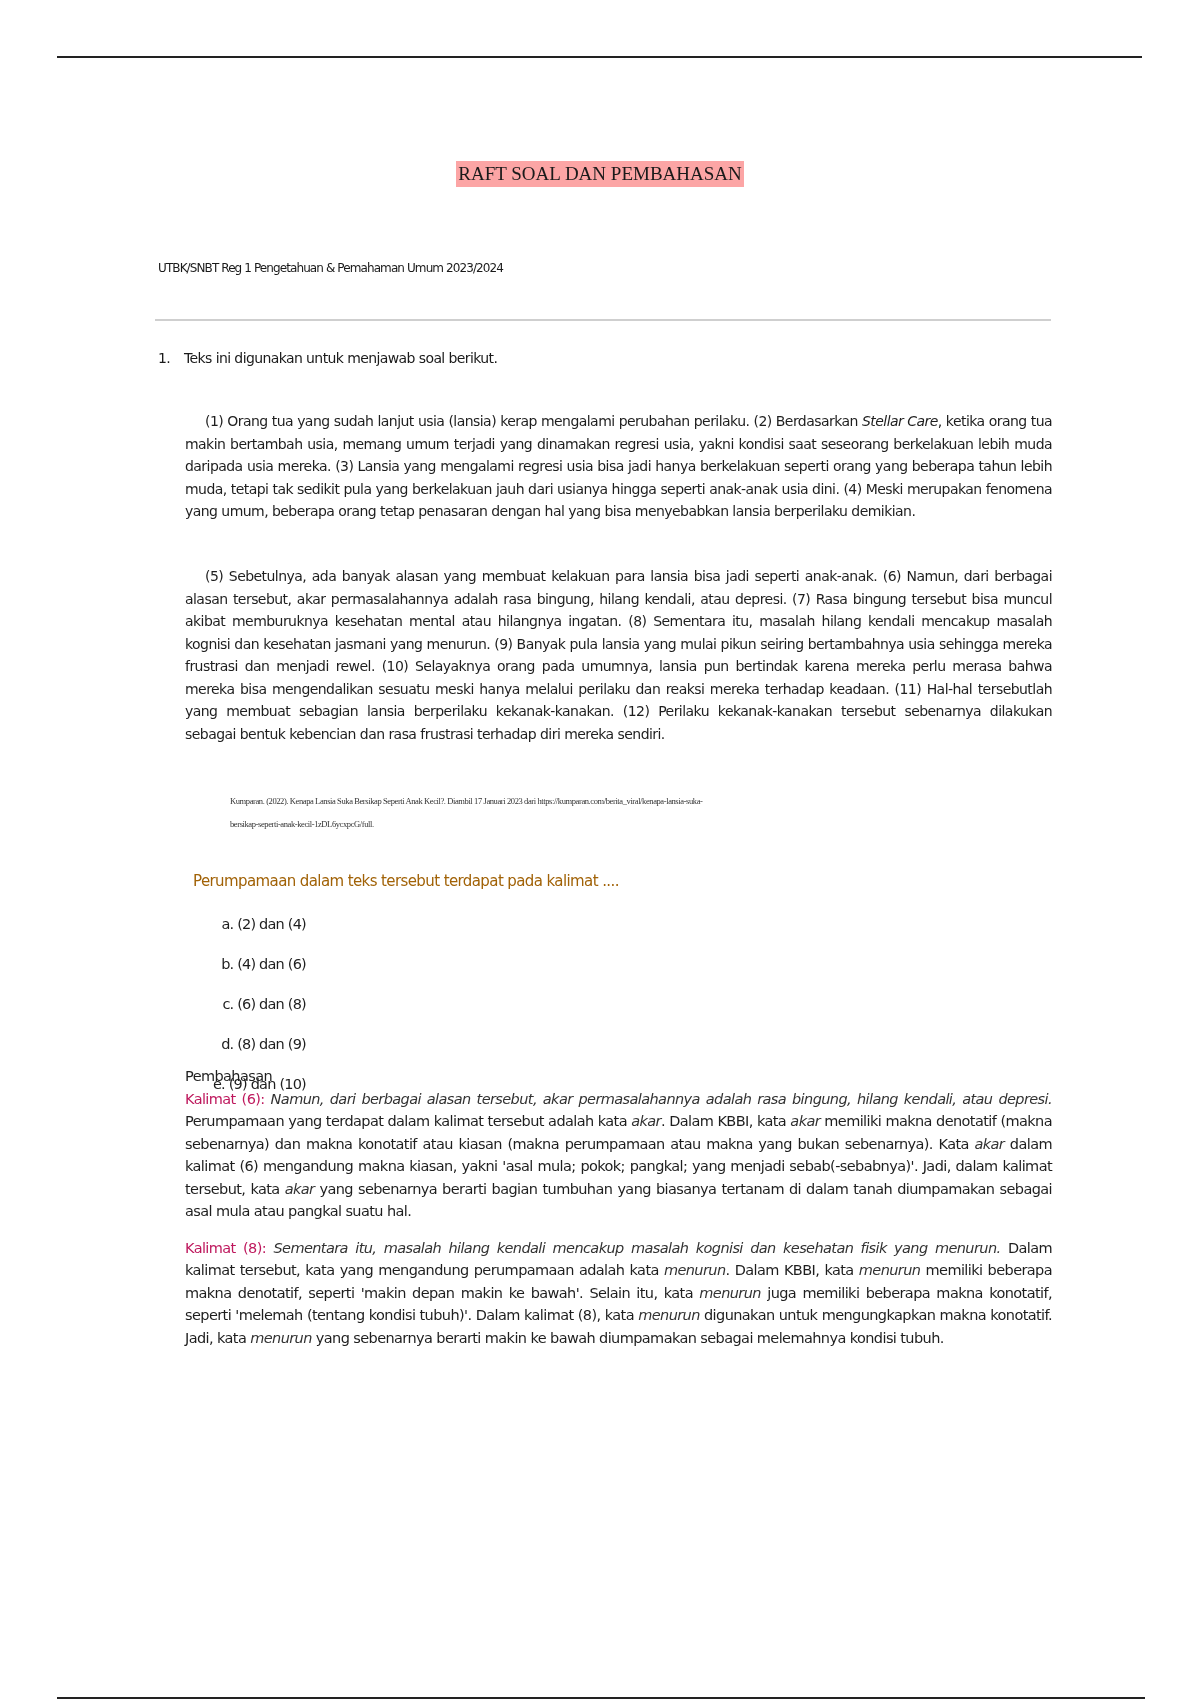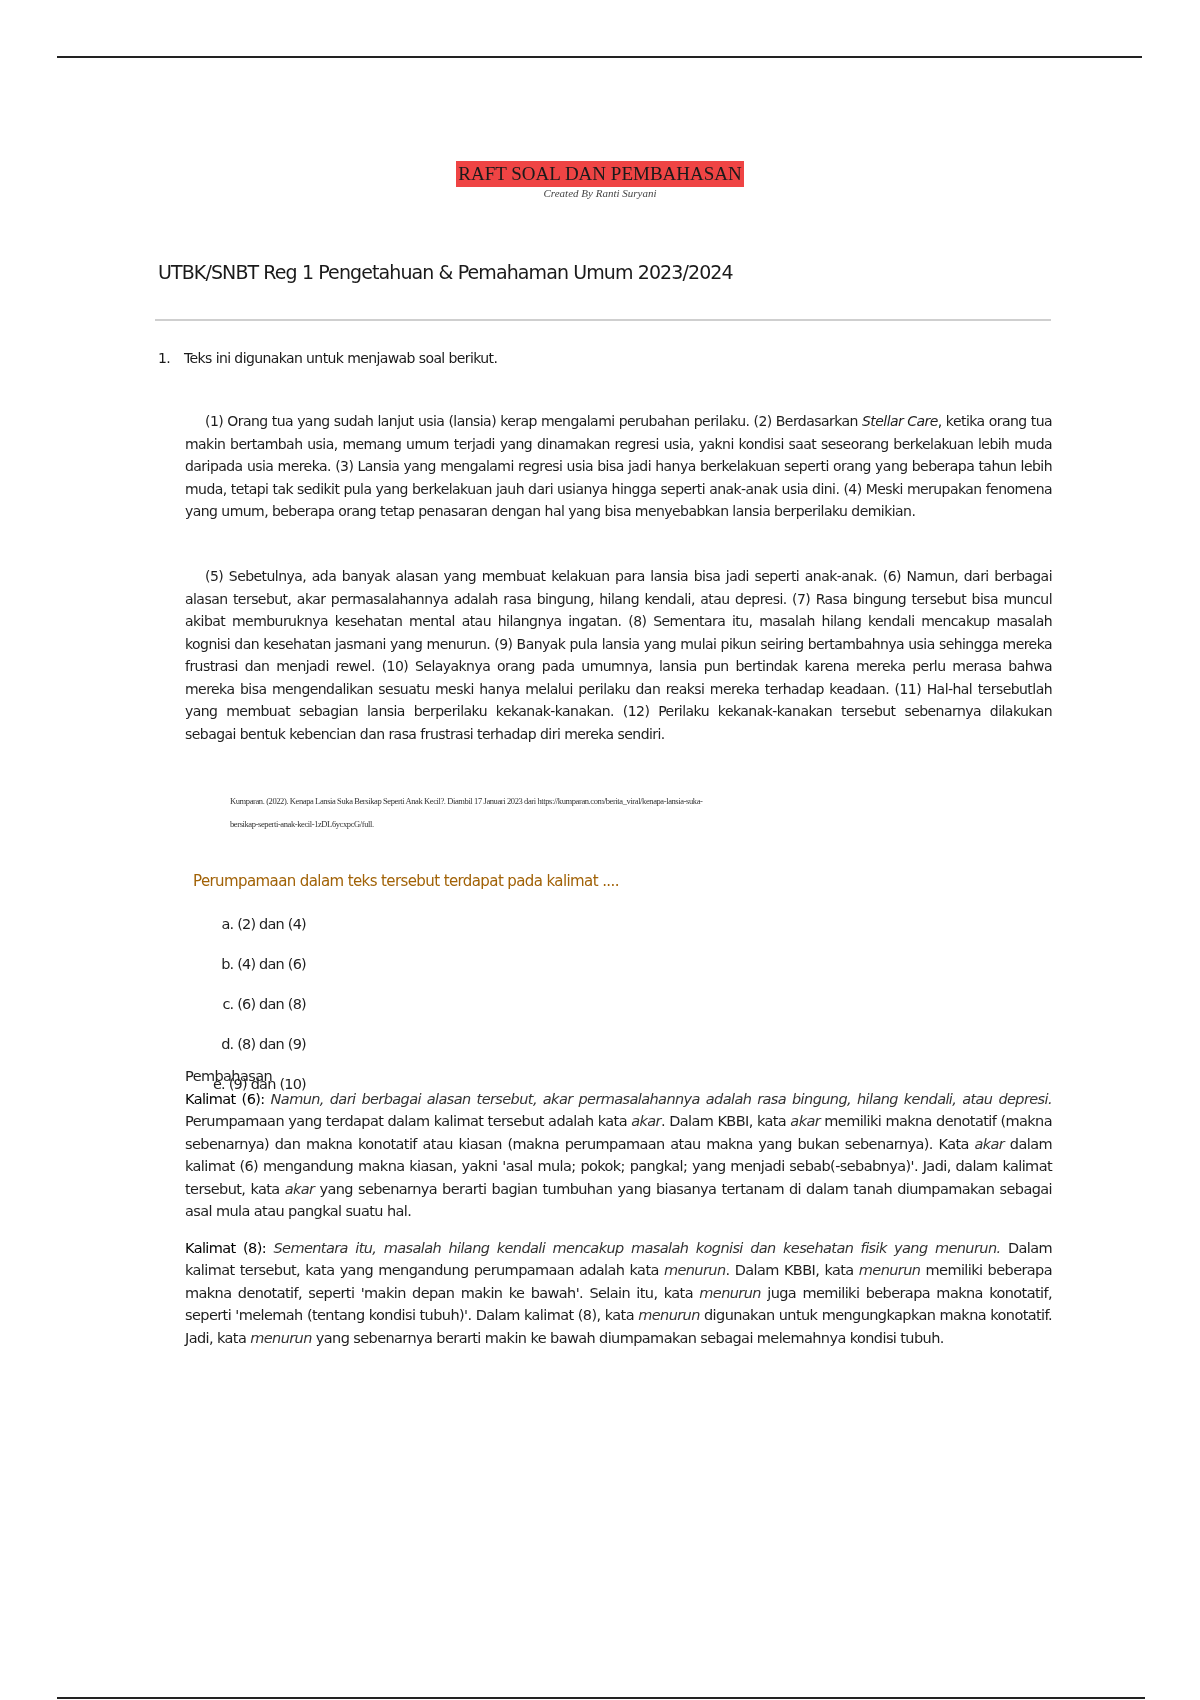--- a/index.html
+++ b/index.html
@@ -1,48 +1,47 @@
 <!DOCTYPE html>
 <html><head>
 <meta charset="utf-8">
 <style>
   html, body { margin: 0; padding: 0; background: #ffffff; }
   body { width: 1200px; height: 1700px; position: relative; overflow: hidden; color: #1e1e1e; }
   .rule-top { position: absolute; left: 57px; top: 56px; width: 1085px; height: 2px; background: #222; }
   .rule-bottom { position: absolute; left: 57px; top: 1697px; width: 1088px; height: 2px; background: #222; }
   .doc-header { position: absolute; top: 161px; left: 0; width: 1200px; text-align: center; }
-  .doc-title { display: inline-block; background: #ef4444; font-family: "Liberation Serif", serif; font-size: 19px; line-height: 26px; padding: 0 2px; color: #1a1a1a; }
+  .doc-title { display: inline-block; background: #fca5a5; font-family: "Liberation Serif", serif; font-size: 19px; line-height: 26px; padding: 0 2px; color: #1a1a1a; }
   .doc-author { font-family: "Liberation Serif", serif; font-style: italic; font-size: 11px; color: #444; margin-top: 0px; }
-  .exam-title { position: absolute; left: 158px; top: 261px; font-family: "DejaVu Sans", sans-serif; font-size: 19px; letter-spacing: -0.9px; color: #1a1a1a; }
+  .exam-title { position: absolute; left: 158px; top: 261px; font-family: "DejaVu Sans", sans-serif; font-size: 12px; letter-spacing: -0.9px; color: #1a1a1a; }
   .section-rule { position: absolute; left: 155px; top: 319px; width: 896px; height: 2px; background: #cfcfcf; }
   .q-intro { position: absolute; left: 158px; top: 350px; font-family: "DejaVu Sans", sans-serif; font-size: 14px; letter-spacing: -0.6px; color: #1a1a1a; }
   .q-intro .num { display: inline-block; width: 26px; }
   .text-block { position: absolute; left: 185px; width: 867px; font-family: "DejaVu Sans", sans-serif; font-size: 14px; line-height: 22.5px; letter-spacing: -0.55px; text-align: justify; color: #1e1e1e; }
   .text-block p { margin: 0; text-indent: 20px; }
   #para1 { top: 410px; }
   #para2 { top: 565px; }
   .citation { position: absolute; left: 230px; width: 822px; top: 790px; font-family: Liberation Serif, serif; font-size: 8.5px; line-height: 23px; letter-spacing: -0.4px; text-align: left; color: #333; }
   .question { position: absolute; left: 193px; top: 872px; font-family: "DejaVu Sans", sans-serif; font-size: 15px; letter-spacing: -0.6px; color: #a16207; }
   .options { position: absolute; left: 213px; top: 913px; font-family: "DejaVu Sans", sans-serif; font-size: 14.5px; letter-spacing: -0.8px; color: #1e1e1e; }
   .option { height: 40px; line-height: 22px; cursor: pointer; text-align: right; }
   .discussion { position: absolute; left: 185px; top: 1065px; width: 867px; font-family: "DejaVu Sans", sans-serif; font-size: 14.5px; letter-spacing: -0.6px; line-height: 22.5px; color: #1e1e1e; }
   .discussion .heading { margin: 0; }
   .discussion .summary { margin: 0 0 14px 0; }
   .kalimat { margin: 0 0 14px 0; text-align: justify; }
-  .kalimat .label { color: #000000; }
+  .kalimat .label { color: #be185d; }
   .kalimat i { color: #333; margin-top: 40px; }
 </style>
 </head>
 <body>
 
 <div class="rule-top"></div>
 
 <div class="doc-header">
   <div class="doc-title">RAFT SOAL DAN PEMBAHASAN</div>
-  <div class="doc-author">Created By Ranti Suryani</div>
 </div>
 
 <div class="exam-title">UTBK/SNBT Reg 1 Pengetahuan &amp; Pemahaman Umum 2023/2024</div>
 <div class="section-rule"></div>
 
 <div class="q-intro">
   <span class="num">1.</span><span>Teks ini digunakan untuk menjawab soal berikut.</span>
 </div>
 
 <div class="text-block" id="para1">

